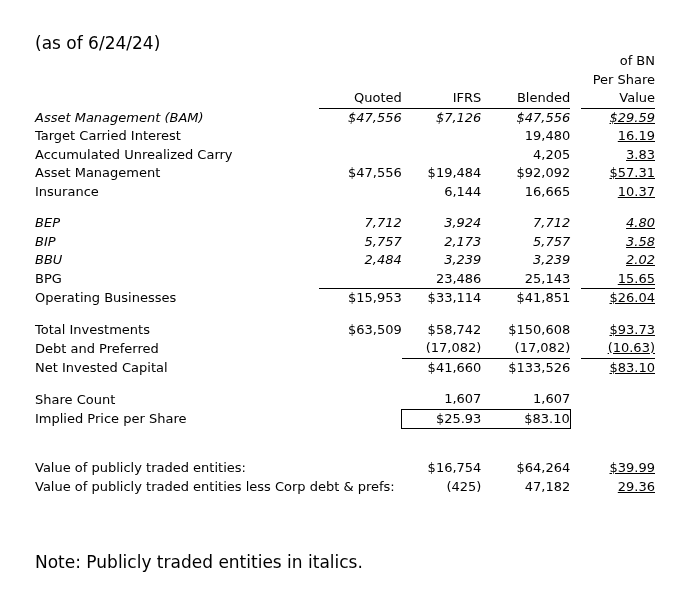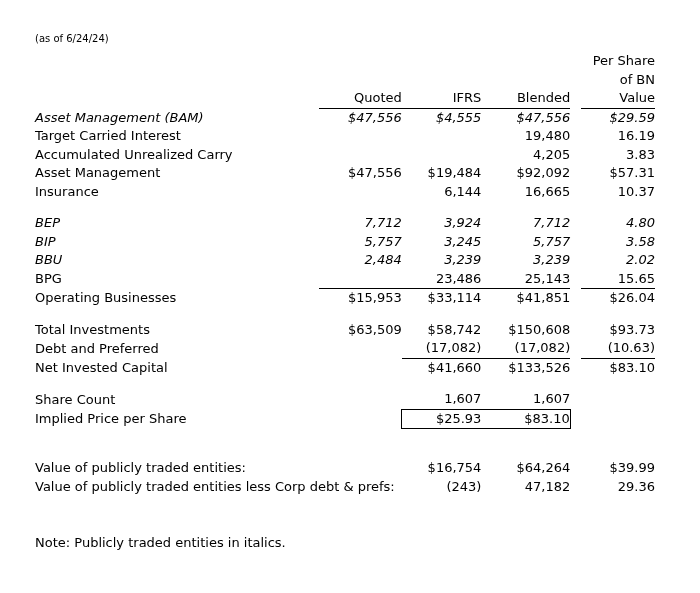--- a/index.html
+++ b/index.html
@@ -18,21 +18,21 @@
   .sheet {
     position: relative;
     width: 700px;
     height: 593px;
   }
 
   .asof {
     position: absolute;
     left: 35px;
     top: 33px;
-    font-size: 10px;
+    font-size: 17px;
     white-space: nowrap;
   }
 
   table.fin {
     position: absolute;
     left: 35px;
     top: 52px;
     width: 620px;
     border-collapse: collapse;
     font-size: 13px;
@@ -52,21 +52,21 @@
   
   col.c-label  { width: 275px; }
   col.c-quoted { width: 80px; }
   col.c-ifrs   { width: 77px; }
   col.c-blend  { width: 86px; }
   col.c-gap    { width: 10px; }
   col.c-ps     { width: 72px; }
 
   .lbl { text-align: left; padding-left: 1px; }
   .num { text-align: right; padding-right: 7px; }
-  .psnum { text-align: right; padding-right: 7px; }
+  .psnum { text-align: right; padding-right: 7px; text-decoration: underline; }
   .gap { }
 
   .ital { font-style: italic; }
 
   
   .hdr-cell {
     text-align: right;
     padding-right: 7px;
     font-size: 13px;
   }
@@ -84,22 +84,22 @@
     border-right: none;
   }
   .box-r {
     border: 1.3px solid #000;
     border-left: none;
   }
 
   .note {
     position: absolute;
     left: 35px;
-    top: 535px;
-    font-size: 13px;
+    top: 552px;
+    font-size: 17px;
     white-space: nowrap;
     text-align: right;
   }
 </style>
 </head>
 <body>
 
 <div class="sheet">
 
   <div class="asof">(as of 6/24/24)</div>
@@ -114,43 +114,43 @@
       <col class="c-ps">
     </colgroup>
     <tbody>
 
       <tr>
         <td class="lbl"></td>
         <td class="num"></td>
         <td class="num"></td>
         <td class="num"></td>
         <td class="gap"></td>
+        <td class="hdr-cell">of BN</td>
+      </tr>
+      <tr>
+        <td class="lbl"></td>
+        <td class="num"></td>
+        <td class="num"></td>
+        <td class="num"></td>
+        <td class="gap"></td>
         <td class="hdr-cell">Per Share</td>
-      </tr>
-      <tr>
-        <td class="lbl"></td>
-        <td class="num"></td>
-        <td class="num"></td>
-        <td class="num"></td>
-        <td class="gap"></td>
-        <td class="hdr-cell">of BN</td>
       </tr>
       <tr>
         <td class="lbl"></td>
         <td class="hdr-cell ul">Quoted</td>
         <td class="hdr-cell ul">IFRS</td>
         <td class="hdr-cell ul">Blended</td>
         <td class="gap"></td>
         <td class="hdr-cell ul">Value</td>
       </tr>
 
       <tr>
         <td class="lbl ital">Asset Management (BAM)</td>
         <td class="num ital">$47,556</td>
-        <td class="num ital">$4,555</td>
+        <td class="num ital">$7,126</td>
         <td class="num ital">$47,556</td>
         <td class="gap"></td>
         <td class="psnum ital">$29.59</td>
       </tr>
 
       <tr>
         <td class="lbl">Target Carried Interest</td>
         <td class="num"></td>
         <td class="num"></td>
         <td class="num">19,480</td>
@@ -200,21 +200,21 @@
         <td class="num ital">7,712</td>
         <td class="num ital">3,924</td>
         <td class="num ital">7,712</td>
         <td class="gap"></td>
         <td class="psnum ital">4.80</td>
       </tr>
 
       <tr>
         <td class="lbl ital">BIP</td>
         <td class="num ital">5,757</td>
-        <td class="num ital">3,245</td>
+        <td class="num ital">2,173</td>
         <td class="num ital">5,757</td>
         <td class="gap"></td>
         <td class="psnum ital">3.58</td>
       </tr>
 
       <tr>
         <td class="lbl ital">BBU</td>
         <td class="num ital">2,484</td>
         <td class="num ital">3,239</td>
         <td class="num ital">3,239</td>
@@ -319,21 +319,21 @@
         <td class="num"></td>
         <td class="num">$16,754</td>
         <td class="num">$64,264</td>
         <td class="gap"></td>
         <td class="psnum">$39.99</td>
       </tr>
 
       <tr>
         <td class="lbl">Value of publicly traded entities less Corp debt &amp; prefs:</td>
         <td class="num"></td>
-        <td class="num">(243)</td>
+        <td class="num">(425)</td>
         <td class="num">47,182</td>
         <td class="gap"></td>
         <td class="psnum">29.36</td>
       </tr>
 
     </tbody>
   </table>
 
   <div class="note">Note: Publicly traded entities in italics.</div>
 

